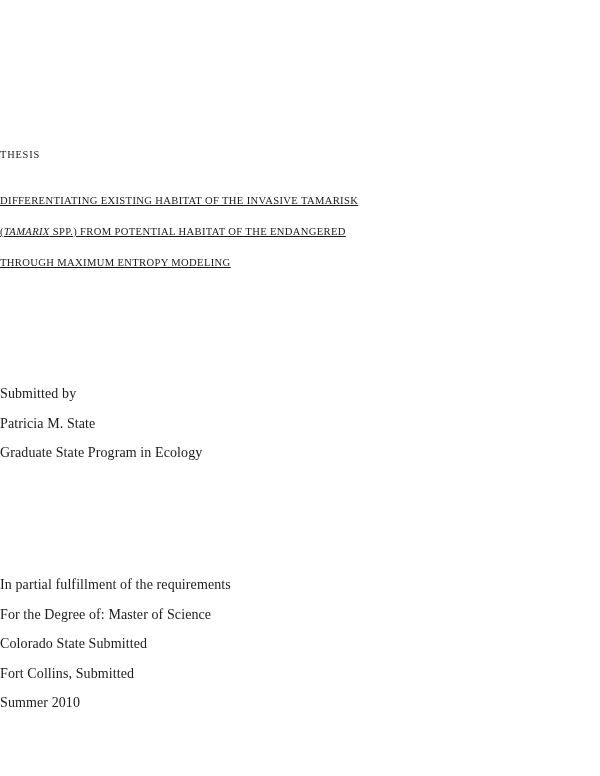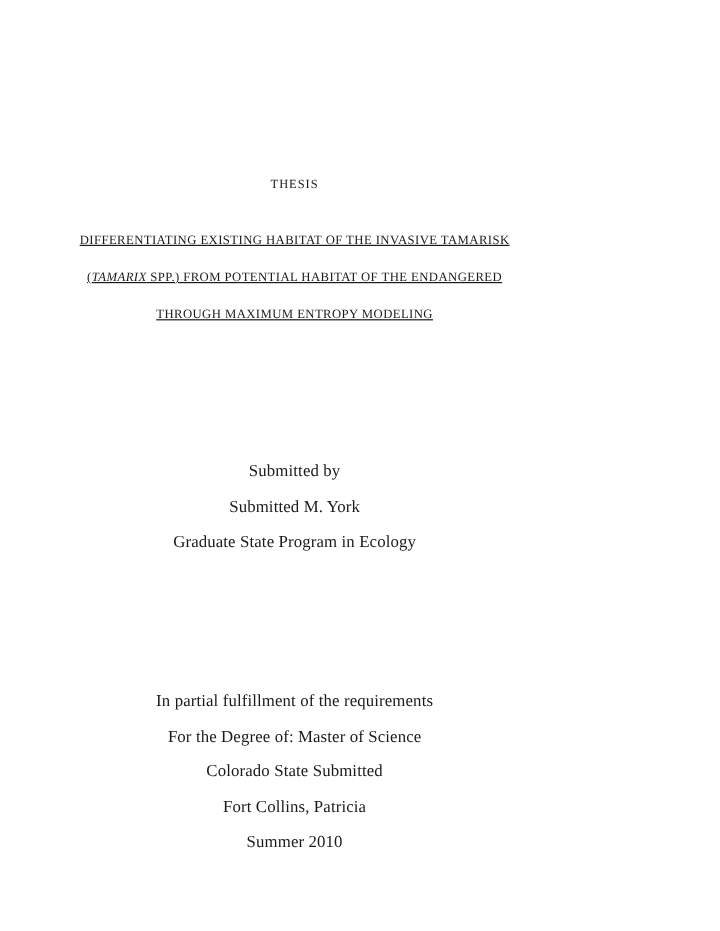--- a/index.html
+++ b/index.html
@@ -19,21 +19,21 @@
     width: 600px;
     height: 776px;
     background: #ffffff;
     box-sizing: border-box;
     overflow: hidden;
   }
   .block {
     position: absolute;
     left: 0;
     width: 491px;
-    text-align: center;
+    text-align: left;
   }
   .line {
     display: block;
     font-size: 10.4px;
     line-height: 30px;
     letter-spacing: 0.2px;
     white-space: nowrap;
   }
   .caps {
     letter-spacing: 0.35px;
@@ -74,25 +74,25 @@
     <span class="line caps">DIFFERENTIATING EXISTING HABITAT OF THE INVASIVE TAMARISK</span>
 
     <span class="line caps"><span>(</span><em>TAMARIX</em><span> SPP.) FROM POTENTIAL HABITAT OF THE ENDANGERED</span></span>
 
 
     <span class="line caps">THROUGH MAXIMUM ENTROPY MODELING</span>
   </div>
 
   <div class="block submitted-block" id="submitted-block">
     <span class="line">Submitted by</span>
-    <span class="line">Submitted M. York</span>
+    <span class="line">Patricia M. State</span>
     <span class="line">Graduate State Program in Ecology</span>
   </div>
 
   <div class="block fulfillment-block" id="fulfillment-block">
     <span class="line">In partial fulfillment of the requirements</span>
     <span class="line">For the Degree of: Master of Science</span>
     <span class="line">Colorado State Submitted</span>
-    <span class="line">Fort Collins, Patricia</span>
+    <span class="line">Fort Collins, Submitted</span>
     <span class="line">Summer 2010</span>
   </div>
 
 </div>
 
 </body></html>

